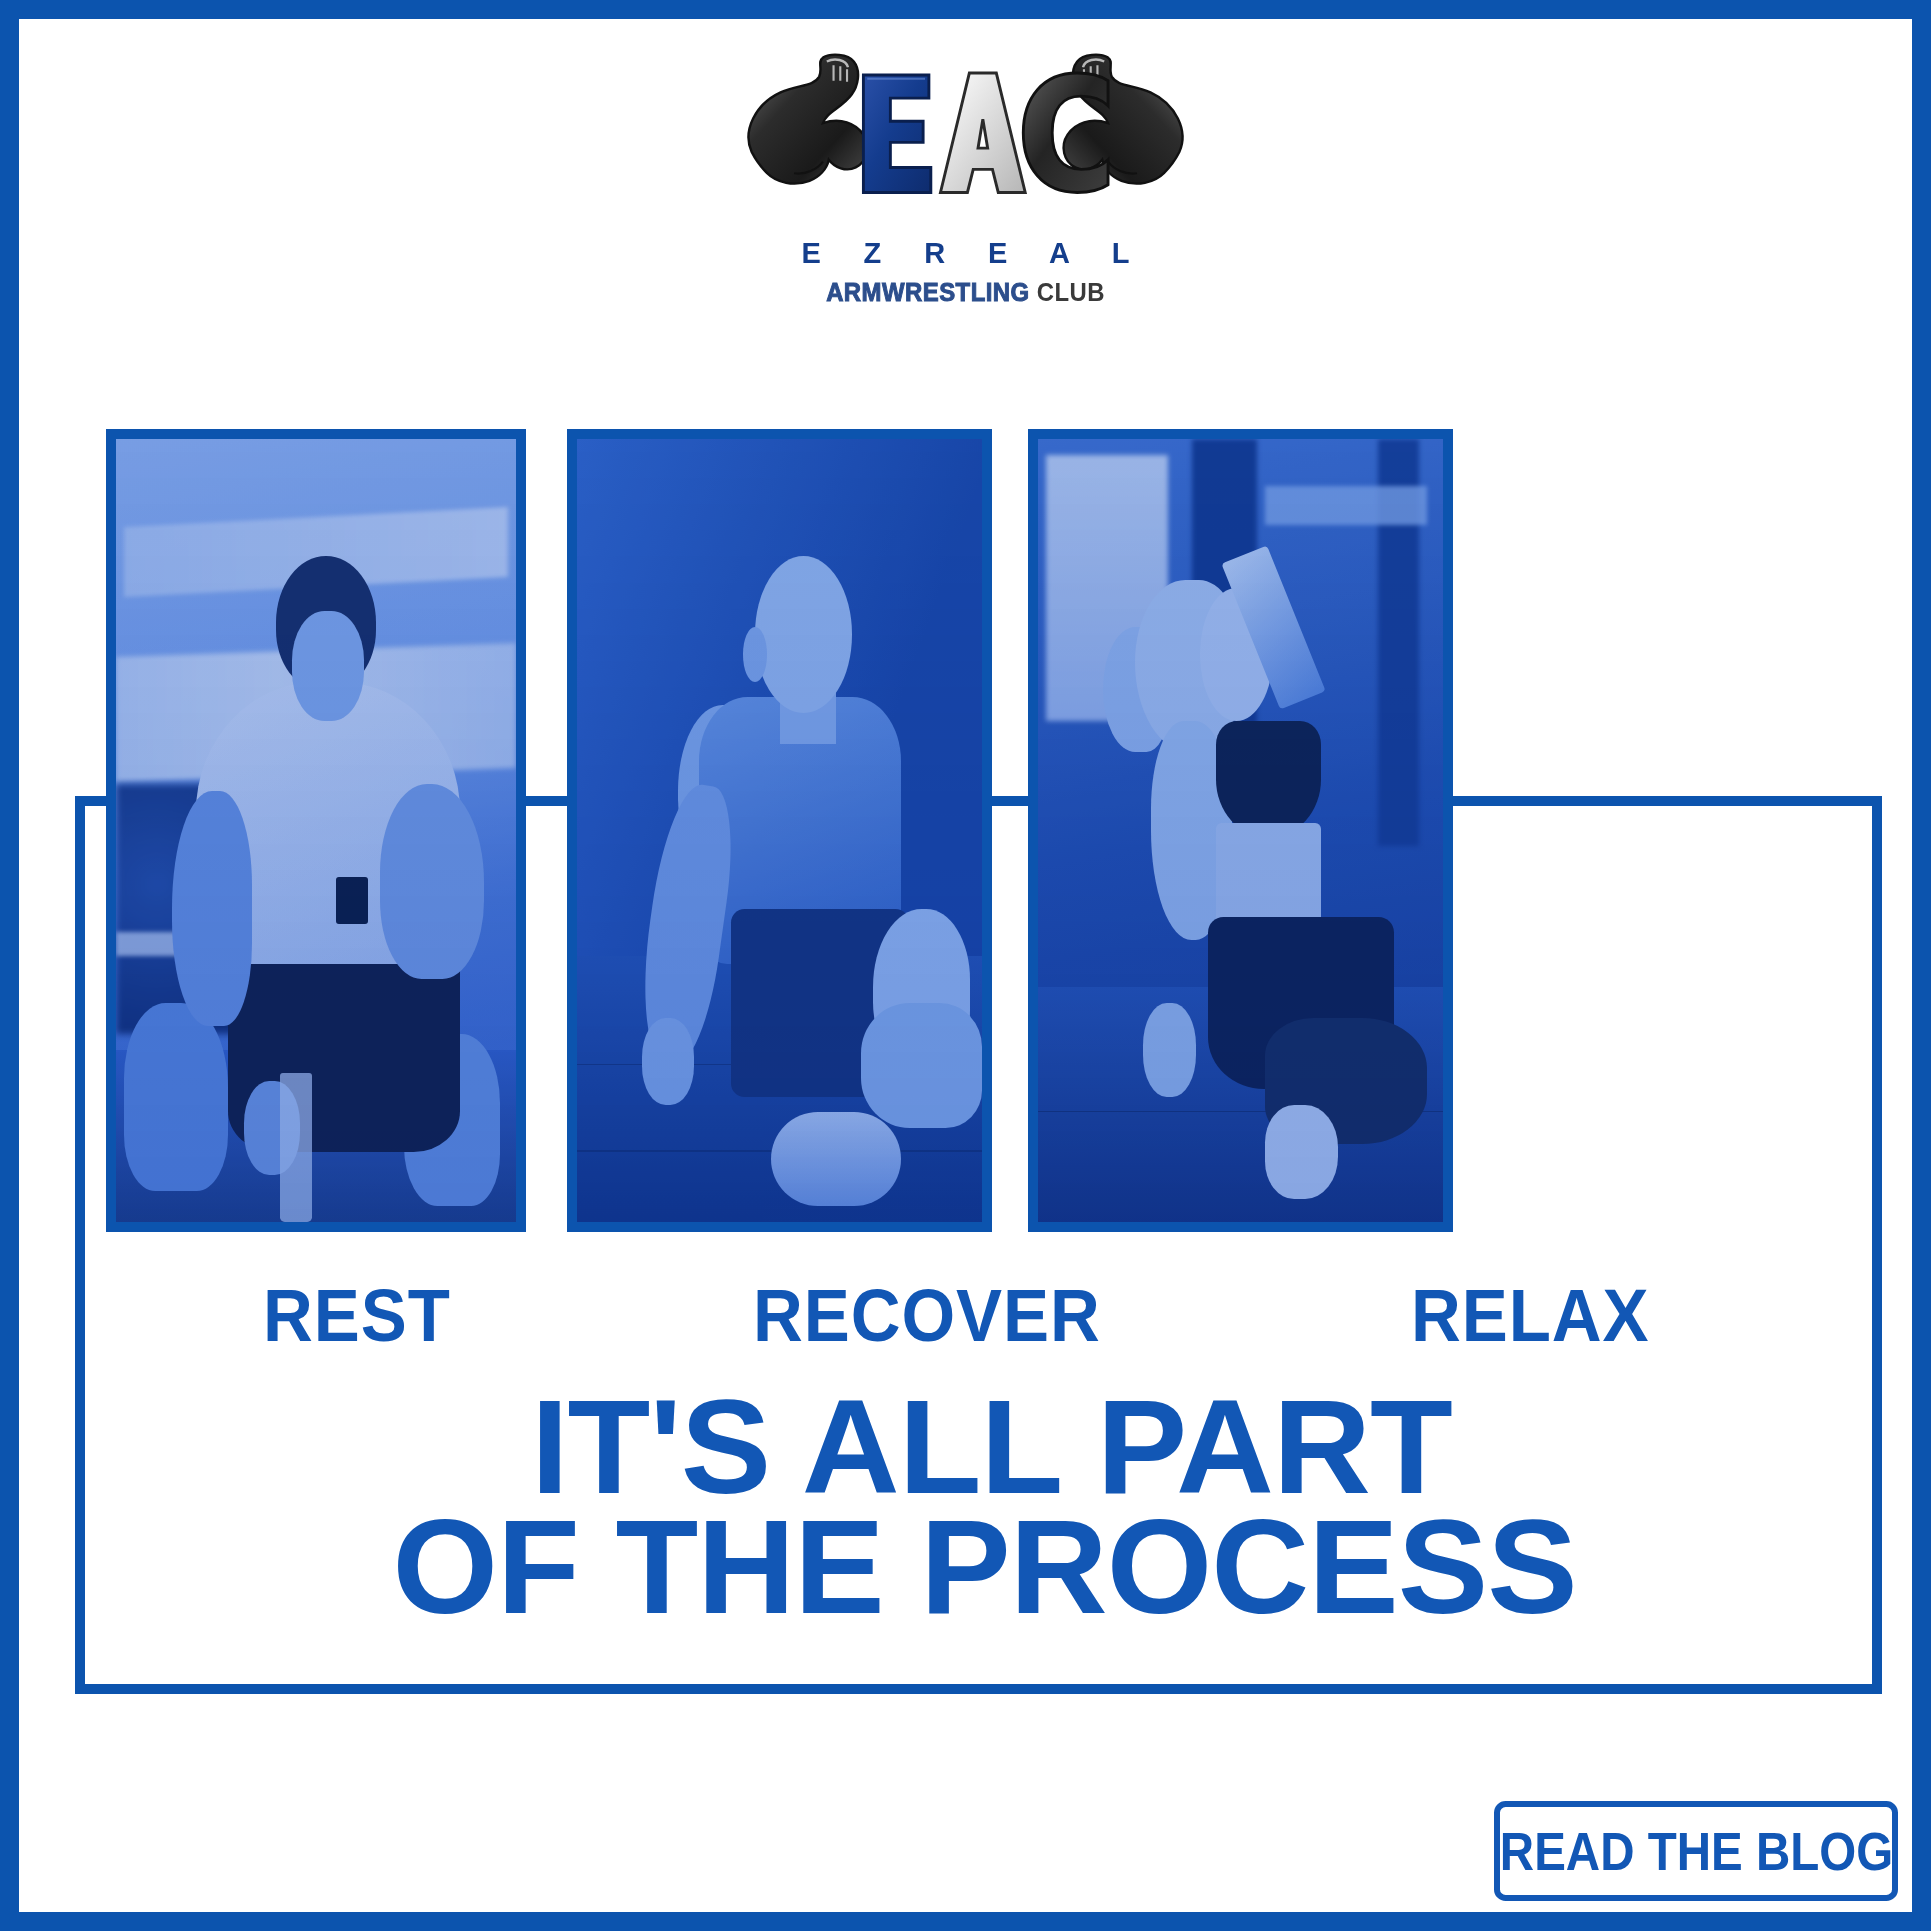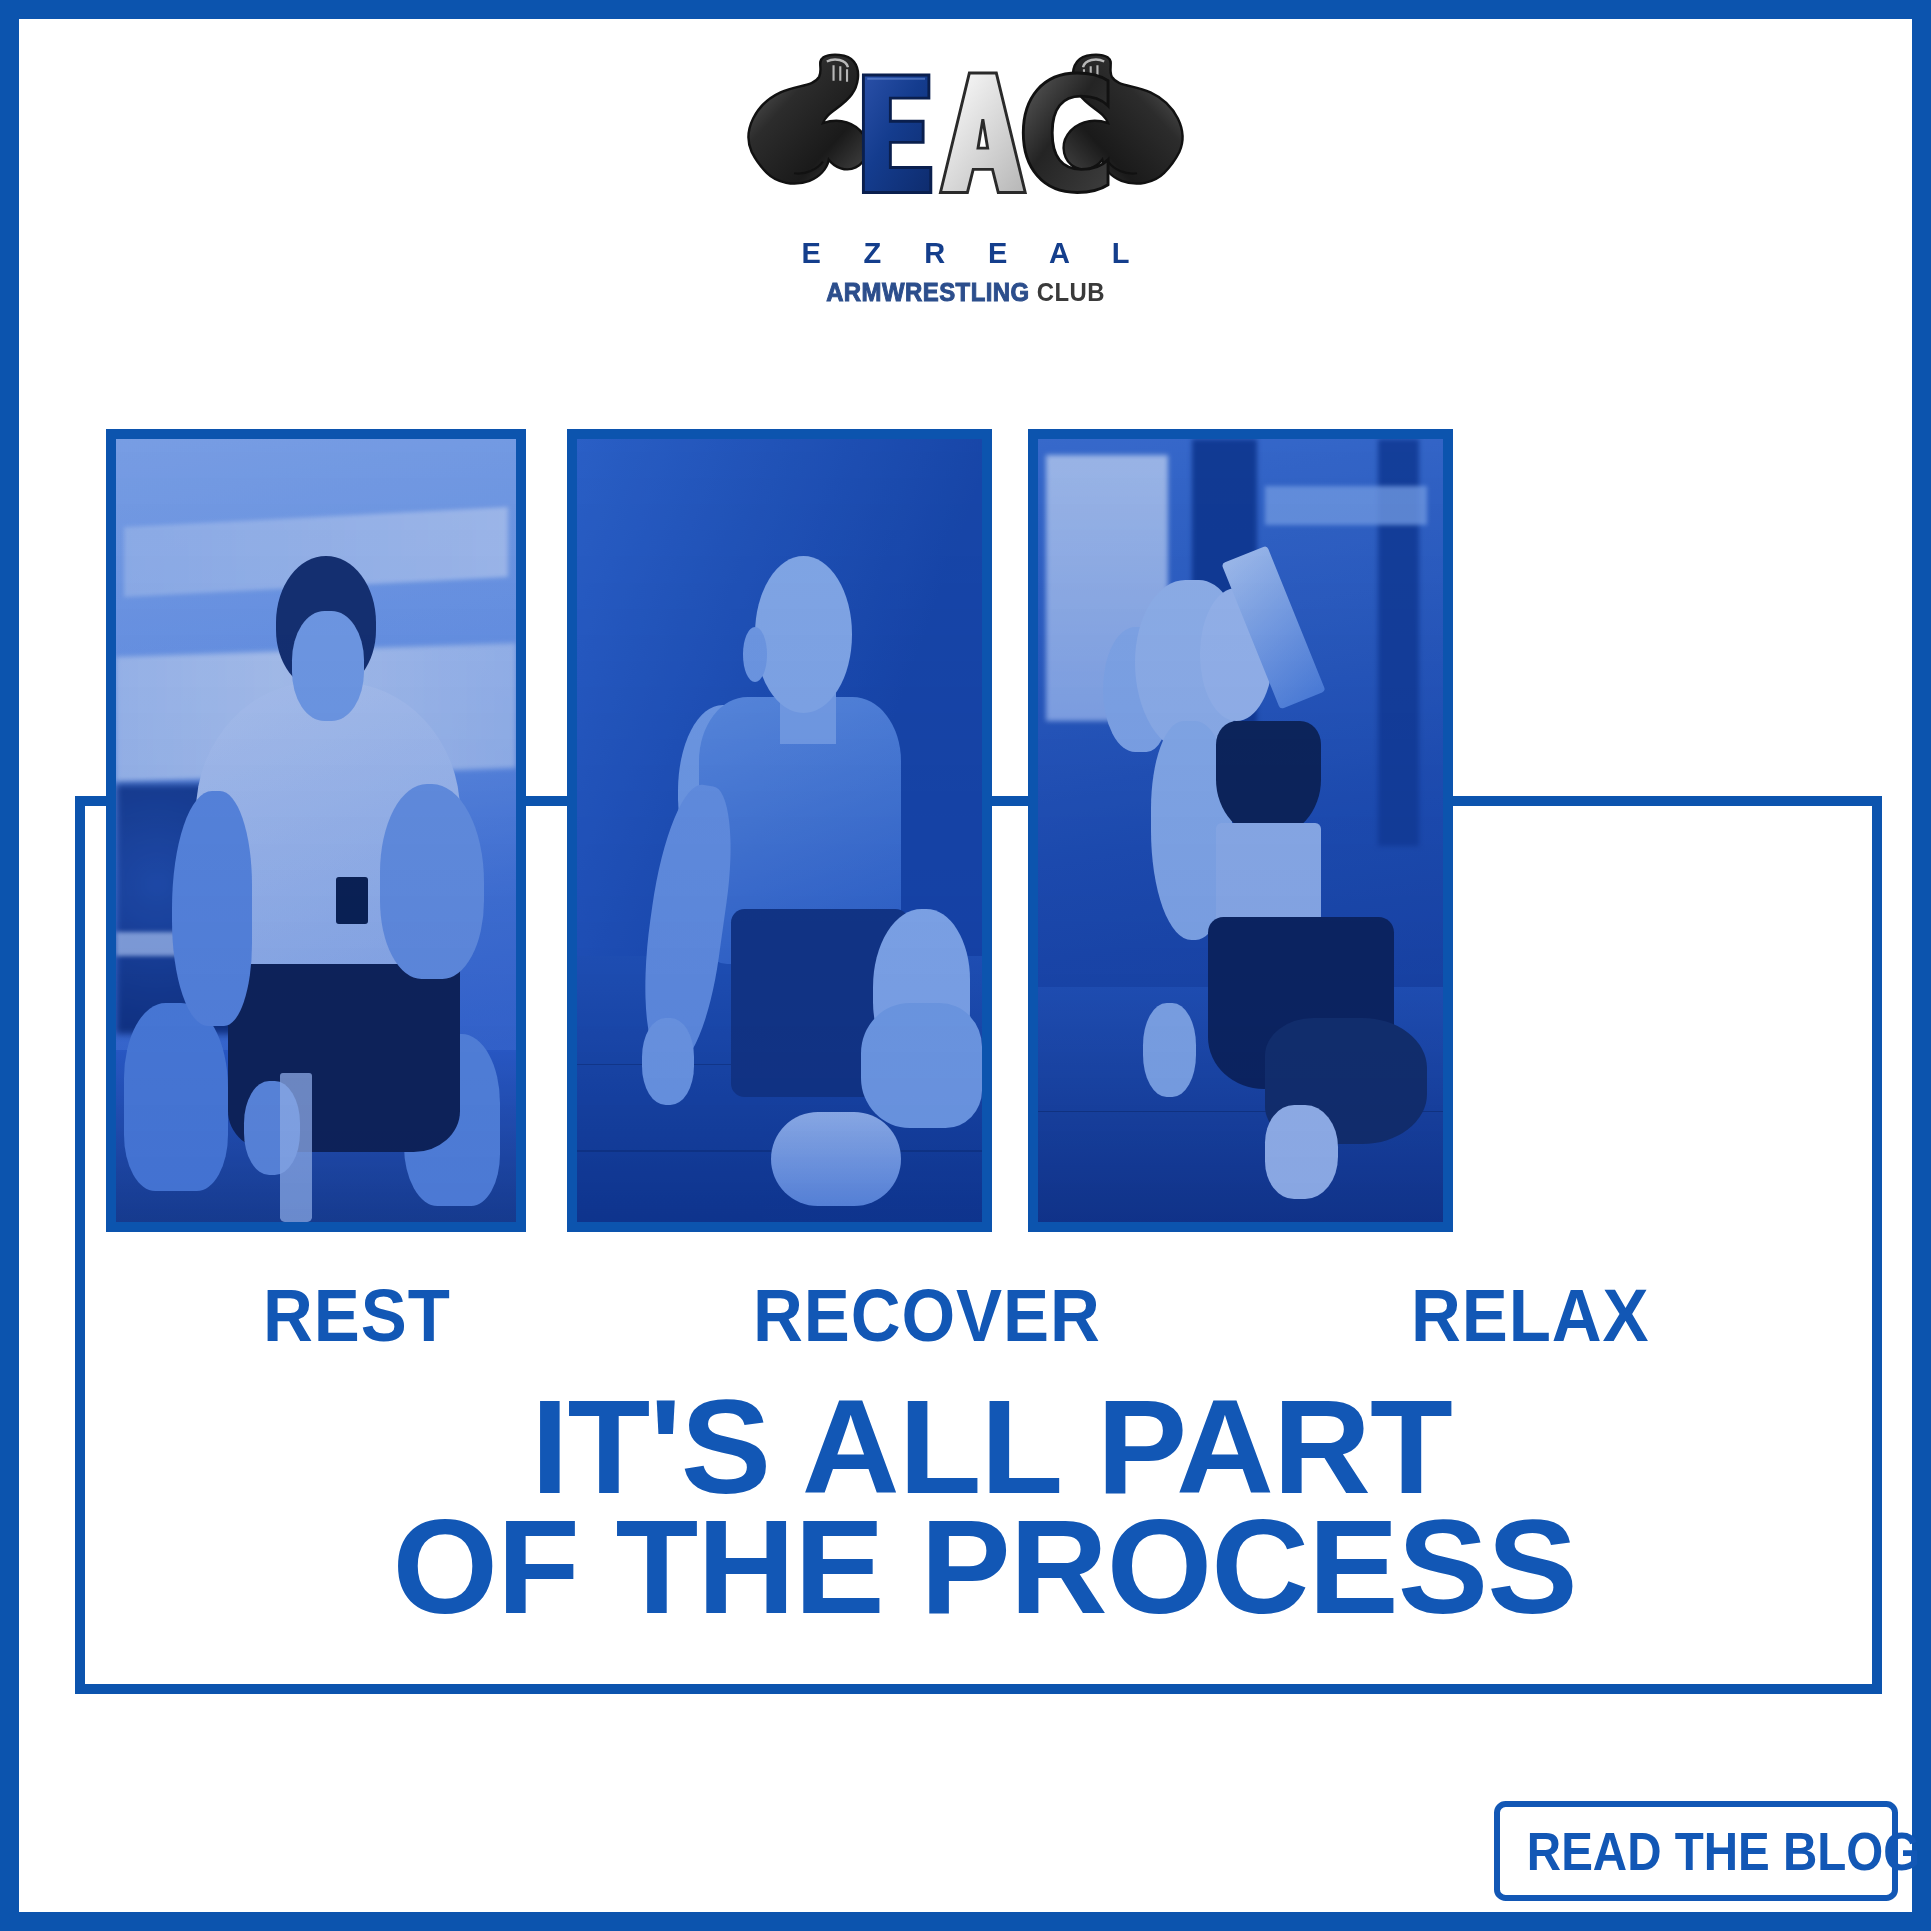--- a/index.html
+++ b/index.html
@@ -161,21 +161,21 @@
   #headline .hl-line.l1 { padding-left:13.5px; }
 
   
   #read-blog-button {
     position:absolute;
     left:1475px; top:1782px;
     width:404px; height:100px;
     border:6.8px solid #1257B5;
     border-radius:11.6px;
     background:#ffffff;
-    display:flex; align-items:center; justify-content:flex-start;
+    display:flex; align-items:center; justify-content:center;
     cursor:pointer;
   }
   #read-blog-label {
     color:#1257B5;
     font-family:"Liberation Sans", sans-serif;
     font-weight:700;
     font-size:54px;
     letter-spacing:0px;
     transform:scaleX(0.88);
     white-space:nowrap;

